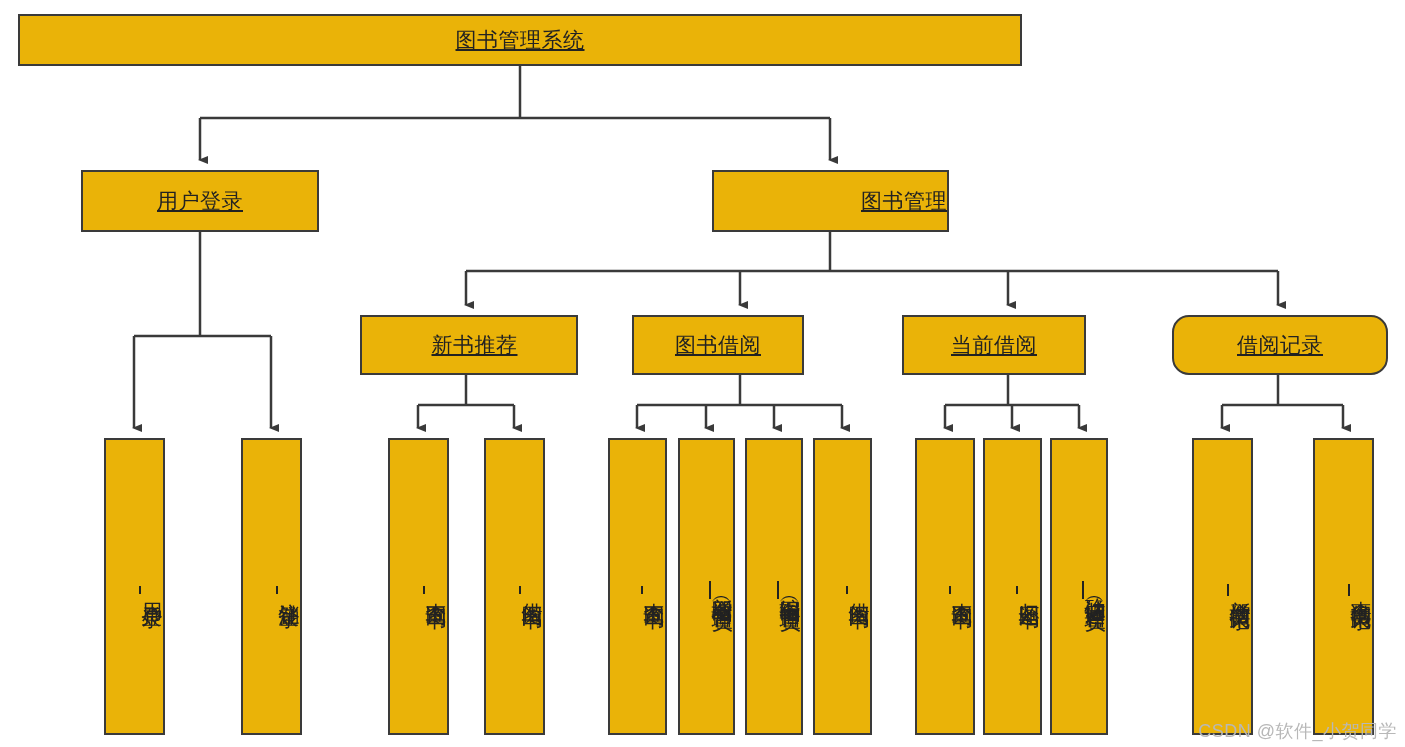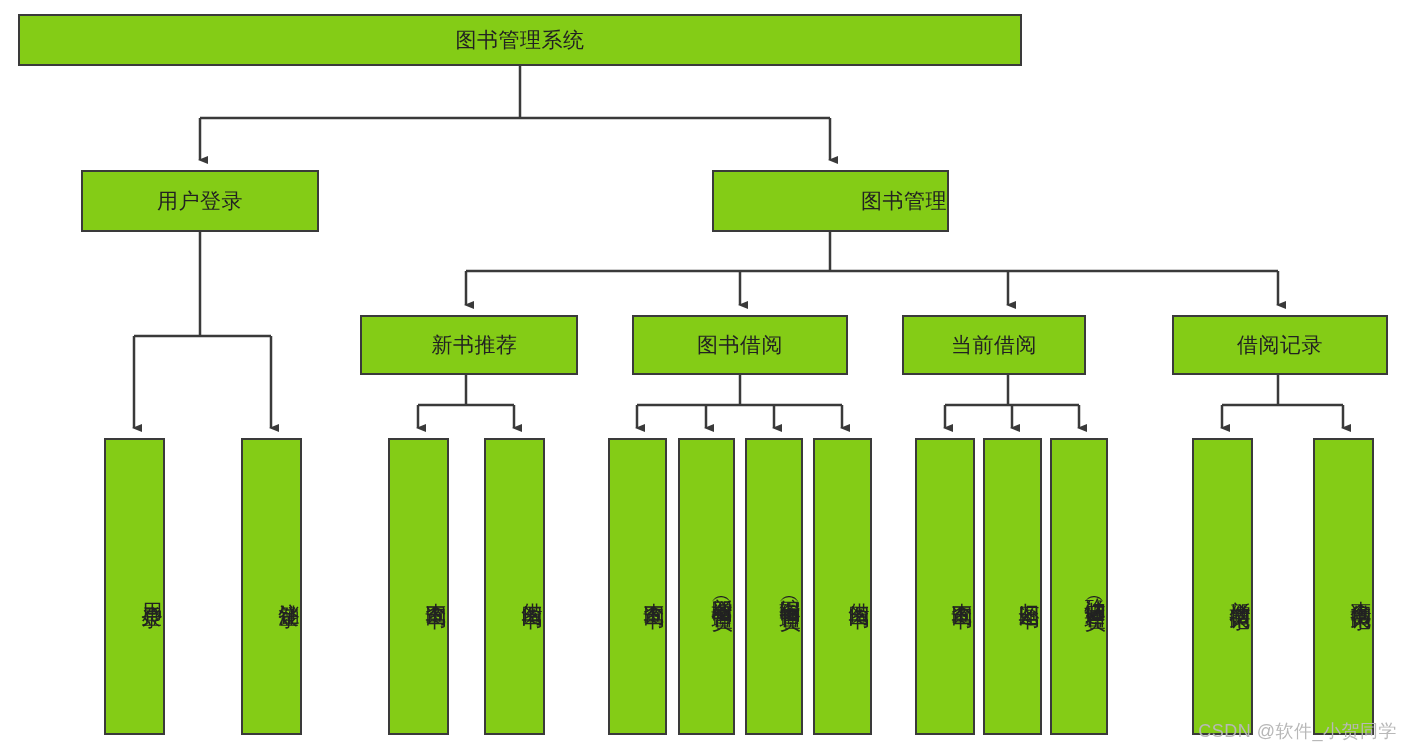--- a/index.html
+++ b/index.html
@@ -20,25 +20,26 @@
     left: 0;
     top: 0;
     width: 1405px;
     height: 747px;
     pointer-events: none;
   }
   .node {
     position: absolute;
     box-sizing: border-box;
     border: 2.5px solid #3a3a3a;
-    background: #84cc16;
+    background: #eab308;
     display: flex;
     align-items: center;
     justify-content: center;
     color: #222222;
+    text-decoration: underline;
   }
   .node.horizontal {
     font-size: 21px;
     letter-spacing: 0.5px;
   }
   .node.vertical {
     writing-mode: vertical-rl;
     text-orientation: upright;
     font-size: 21px;
     letter-spacing: 2px;
@@ -123,27 +124,27 @@
   <div class="node horizontal" style="left:81px; top:170px; width:238px; height:62px;">
     <span class="label">用户登录</span>
   </div>
   <div class="node horizontal" style="left:712px; top:170px; width:237px; height:62px;justify-content:flex-end;">
     <span class="label">图书管理</span>
   </div>
 
   <div class="node horizontal" style="left:360px; top:315px; width:218px; height:60px;padding-left:11px;">
     <span class="label">新书推荐</span>
   </div>
-  <div class="node horizontal" style="left:632px; top:315px; width:216px; height:60px;">
+  <div class="node horizontal" style="left:632px; top:315px; width:172px; height:60px;">
     <span class="label">图书借阅</span>
   </div>
   <div class="node horizontal" style="left:902px; top:315px; width:184px; height:60px;">
     <span class="label">当前借阅</span>
   </div>
-  <div class="node horizontal" style="left:1172px; top:315px; width:216px; height:60px;">
+  <div class="node horizontal" style="left:1172px; top:315px; width:216px; height:60px;border-radius:17px;">
     <span class="label">借阅记录</span>
   </div>
 
   <div class="node vertical" style="left:104px; top:438px; width:61px; height:297px;">
     <span class="label">用户登录</span>
   </div>
   <div class="node vertical" style="left:241px; top:438px; width:61px; height:297px;">
     <span class="label">注销登录</span>
   </div>
   <div class="node vertical" style="left:388px; top:438px; width:61px; height:297px;">

